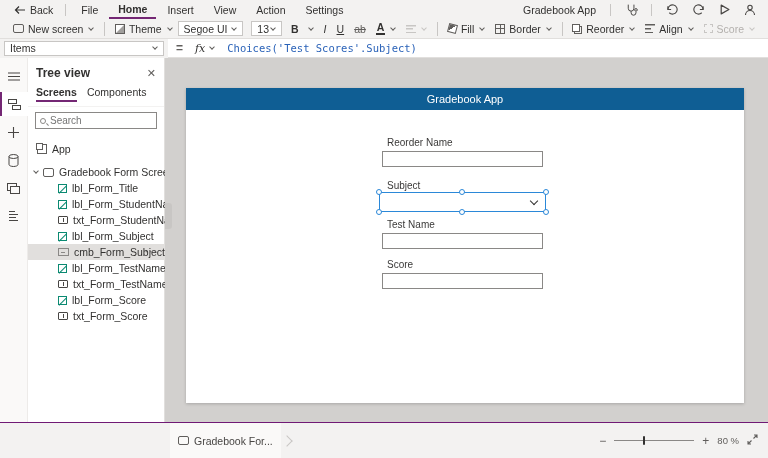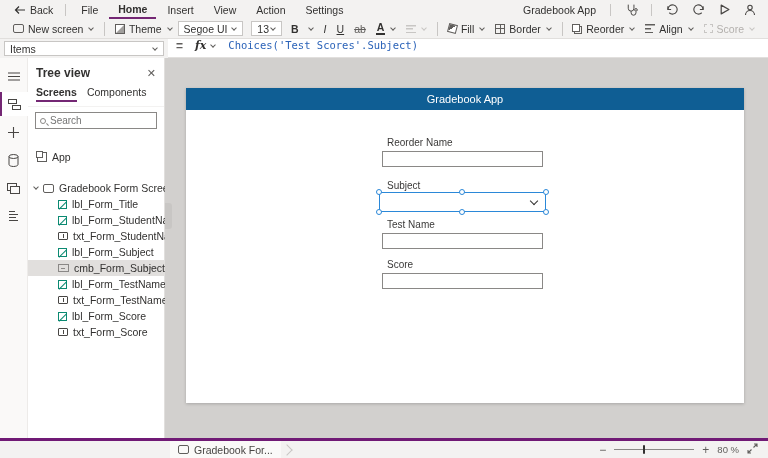--- a/index.html
+++ b/index.html
@@ -40,25 +40,25 @@
     linear-gradient(#605e5c,#605e5c) 0 8px/8px 1.5px no-repeat;flex:none}
   .group-ic{width:9px;height:9px;border:1px dashed #c8c6c4;flex:none}
   .aligntext-ic{width:10px;height:8px;background:
     linear-gradient(#c8c6c4,#c8c6c4) 0 0/10px 1.5px no-repeat,
     linear-gradient(#c8c6c4,#c8c6c4) 0 3.5px/7px 1.5px no-repeat,
     linear-gradient(#c8c6c4,#c8c6c4) 0 7px/10px 1.5px no-repeat;flex:none}
   .fontcolor{font-weight:bold;border-bottom:2px solid #323130;line-height:11px;padding:0 1px}
   .strike{text-decoration:line-through;color:#605e5c}
 
   
-  .fxbar{position:absolute;top:39px;left:0;right:0;height:19px;display:flex;align-items:flex-start;border-bottom:1px solid #e1dfdd;background:#fff}
+  .fxbar{position:absolute;top:39px;left:0;right:0;height:19px;display:flex;align-items:center;border-bottom:1px solid #e1dfdd;background:#fff}
   .fxleft{width:168px;background:#f3f2f1;display:flex;align-items:center;padding:2px 4px;flex:none}
   .propsel{flex:1;background:#fff;border:1px solid #c8c6c4;height:15px;display:flex;align-items:center;justify-content:space-between;padding:0 5px;cursor:pointer;color:#323130}
   .eq{display:flex;align-items:center;padding:0 8px;color:#605e5c;font-weight:bold;font-size:12px}
-  .fxlbl{display:flex;align-items:center;gap:3px;padding:0 4px;font-family:"DejaVu Serif",serif;font-style:italic;font-weight:bold;font-size:11px;cursor:pointer}
+  .fxlbl{display:flex;align-items:center;gap:3px;padding:0 4px;font-family:"DejaVu Serif",serif;font-style:italic;font-weight:normal;font-size:11px;cursor:pointer}
   .formula{display:flex;align-items:center;font-family:"DejaVu Sans Mono",monospace;font-size:10.5px;color:#2a62b8;padding-left:8px}
 
   
   .main{position:absolute;top:58px;left:0;right:0;bottom:20px;display:flex}
 
   
   .rail{width:28px;background:#faf9f8;border-right:1px solid #edebe9;display:flex;flex-direction:column;align-items:center;padding-top:6px;gap:4px;flex:none}
   .ritem{width:28px;height:24px;display:flex;align-items:center;justify-content:center;cursor:pointer;color:#484644}
   .ritem.sel{background:#fff;border-left:2px solid #742774}
 
@@ -67,21 +67,21 @@
   .thead{display:flex;align-items:center;justify-content:space-between;padding:8px 8px 4px 8px;font-size:12px;font-weight:bold}
   .tclose{font-size:11px;color:#605e5c;cursor:pointer;font-weight:normal}
   .ttabs{display:flex;gap:10px;padding:2px 8px 4px 8px;border-bottom:1px solid #f3f2f1}
   .ttab{padding-bottom:2px;cursor:pointer;color:#323130}
   .ttab.active{border-bottom:2px solid #742774;font-weight:bold}
   .searchbox{margin:5px 7px;border:1px solid #8a8886;background:#fff;height:17px;display:flex;align-items:center;padding:0 4px;gap:4px}
   .searchbox input{border:none;outline:none;width:90px;font-size:10px;font-family:"Liberation Sans",sans-serif;color:#323130;background:transparent}
   .sicon{width:6px;height:6px;border:1px solid #8a8886;border-radius:50%;position:relative;flex:none}
   .sicon::after{content:"";position:absolute;left:5px;top:5px;width:3px;border-top:1px solid #8a8886;transform:rotate(45deg)}
   .trow{display:flex;align-items:center;gap:5px;height:16px;padding-left:9px;cursor:pointer;white-space:nowrap;position:relative}
-  .trow.sect{margin-top:15px}
+  .trow.sect{margin-top:7px}
   .trow.child{padding-left:30px}
   .trow.sel{background:#e1dfdd}
   .dots{position:absolute;right:6px;top:1px;color:#605e5c;letter-spacing:1px}
   .vchev{display:inline-block;width:4px;height:4px;border-right:1px solid #605e5c;border-bottom:1px solid #605e5c;transform:rotate(45deg);flex:none;margin-bottom:2px}
   .ic-app{width:10px;height:10px;border:1px solid #605e5c;position:relative;flex:none}
   .ic-app::after{content:"";position:absolute;left:-2px;top:-2px;width:5px;height:5px;border:1px solid #605e5c;background:#fff}
   .ic-screen{width:11px;height:9px;border:1px solid #605e5c;border-radius:2px;flex:none}
   .ic-label{width:9px;height:9px;border:1px solid #0b8a72;position:relative;flex:none;background:#fff}
   .ic-label::after{content:"";position:absolute;left:0;top:7px;width:11px;border-top:1px solid #0b8a72;transform:rotate(-45deg);transform-origin:1px 1px}
   .ic-txt{width:10px;height:8px;border:1px solid #484644;border-radius:1px;position:relative;flex:none}
@@ -94,21 +94,21 @@
   .collapse-tab{position:absolute;left:0;top:145px;width:7px;height:26px;background:#c8c6c4;border-radius:0 3px 3px 0;cursor:pointer}
   .page{position:absolute;left:21px;top:30px;width:558px;height:315px;background:#fff;box-shadow:0 1px 3px rgba(0,0,0,.2)}
   .pageheader{position:absolute;left:0;top:0;right:0;height:22px;background:#0f5e94;display:flex;align-items:center;justify-content:center;color:#fff;font-size:11px}
   .flabel{position:absolute;font-size:10px;color:#3b3a39}
   .finput{position:absolute;width:161px;height:16px;background:#fff;border:1px solid #8a8886}
   .fcombo{position:absolute;width:167px;height:20px;background:#fff;border:1px solid #2b88d8;display:flex;align-items:center;justify-content:flex-end;padding-right:8px}
   .cchev{width:6px;height:6px;border-right:1.5px solid #323130;border-bottom:1.5px solid #323130;transform:rotate(45deg);margin-bottom:3px}
   .handle{position:absolute;width:6px;height:6px;background:#fff;border:1px solid #2b88d8;border-radius:50%;z-index:2}
 
   
-  .statusbar{position:absolute;left:0;right:0;bottom:0;height:20px;background:#f3f2f1;border-top:3px solid #701a75;display:flex;align-items:center;padding:0 10px}
+  .statusbar{position:absolute;left:0;right:0;bottom:0;height:36px;background:#f3f2f1;border-top:1px solid #701a75;display:flex;align-items:center;padding:0 10px}
   .crumb{display:flex;align-items:center;gap:5px;padding:0 8px;height:100%;cursor:pointer;color:#484644}
   .crumb.first{background:#faf9f8}
   .csep{width:8px;height:8px;border-right:1px solid #c8c6c4;border-bottom:1px solid #c8c6c4;transform:rotate(-45deg);margin:0 2px}
   .zoomctl{margin-left:auto;display:flex;align-items:center;gap:8px;color:#605e5c}
   .ztrack{width:80px;height:1px;background:#8a8886;position:relative}
   .zhandle{position:absolute;left:36%;top:-4px;width:2px;height:9px;background:#323130;border-radius:1px;cursor:pointer}
   .zbtn{cursor:pointer;font-size:12px;line-height:10px}
   .zpct{font-size:9.5px}
 </style>
 </head>

